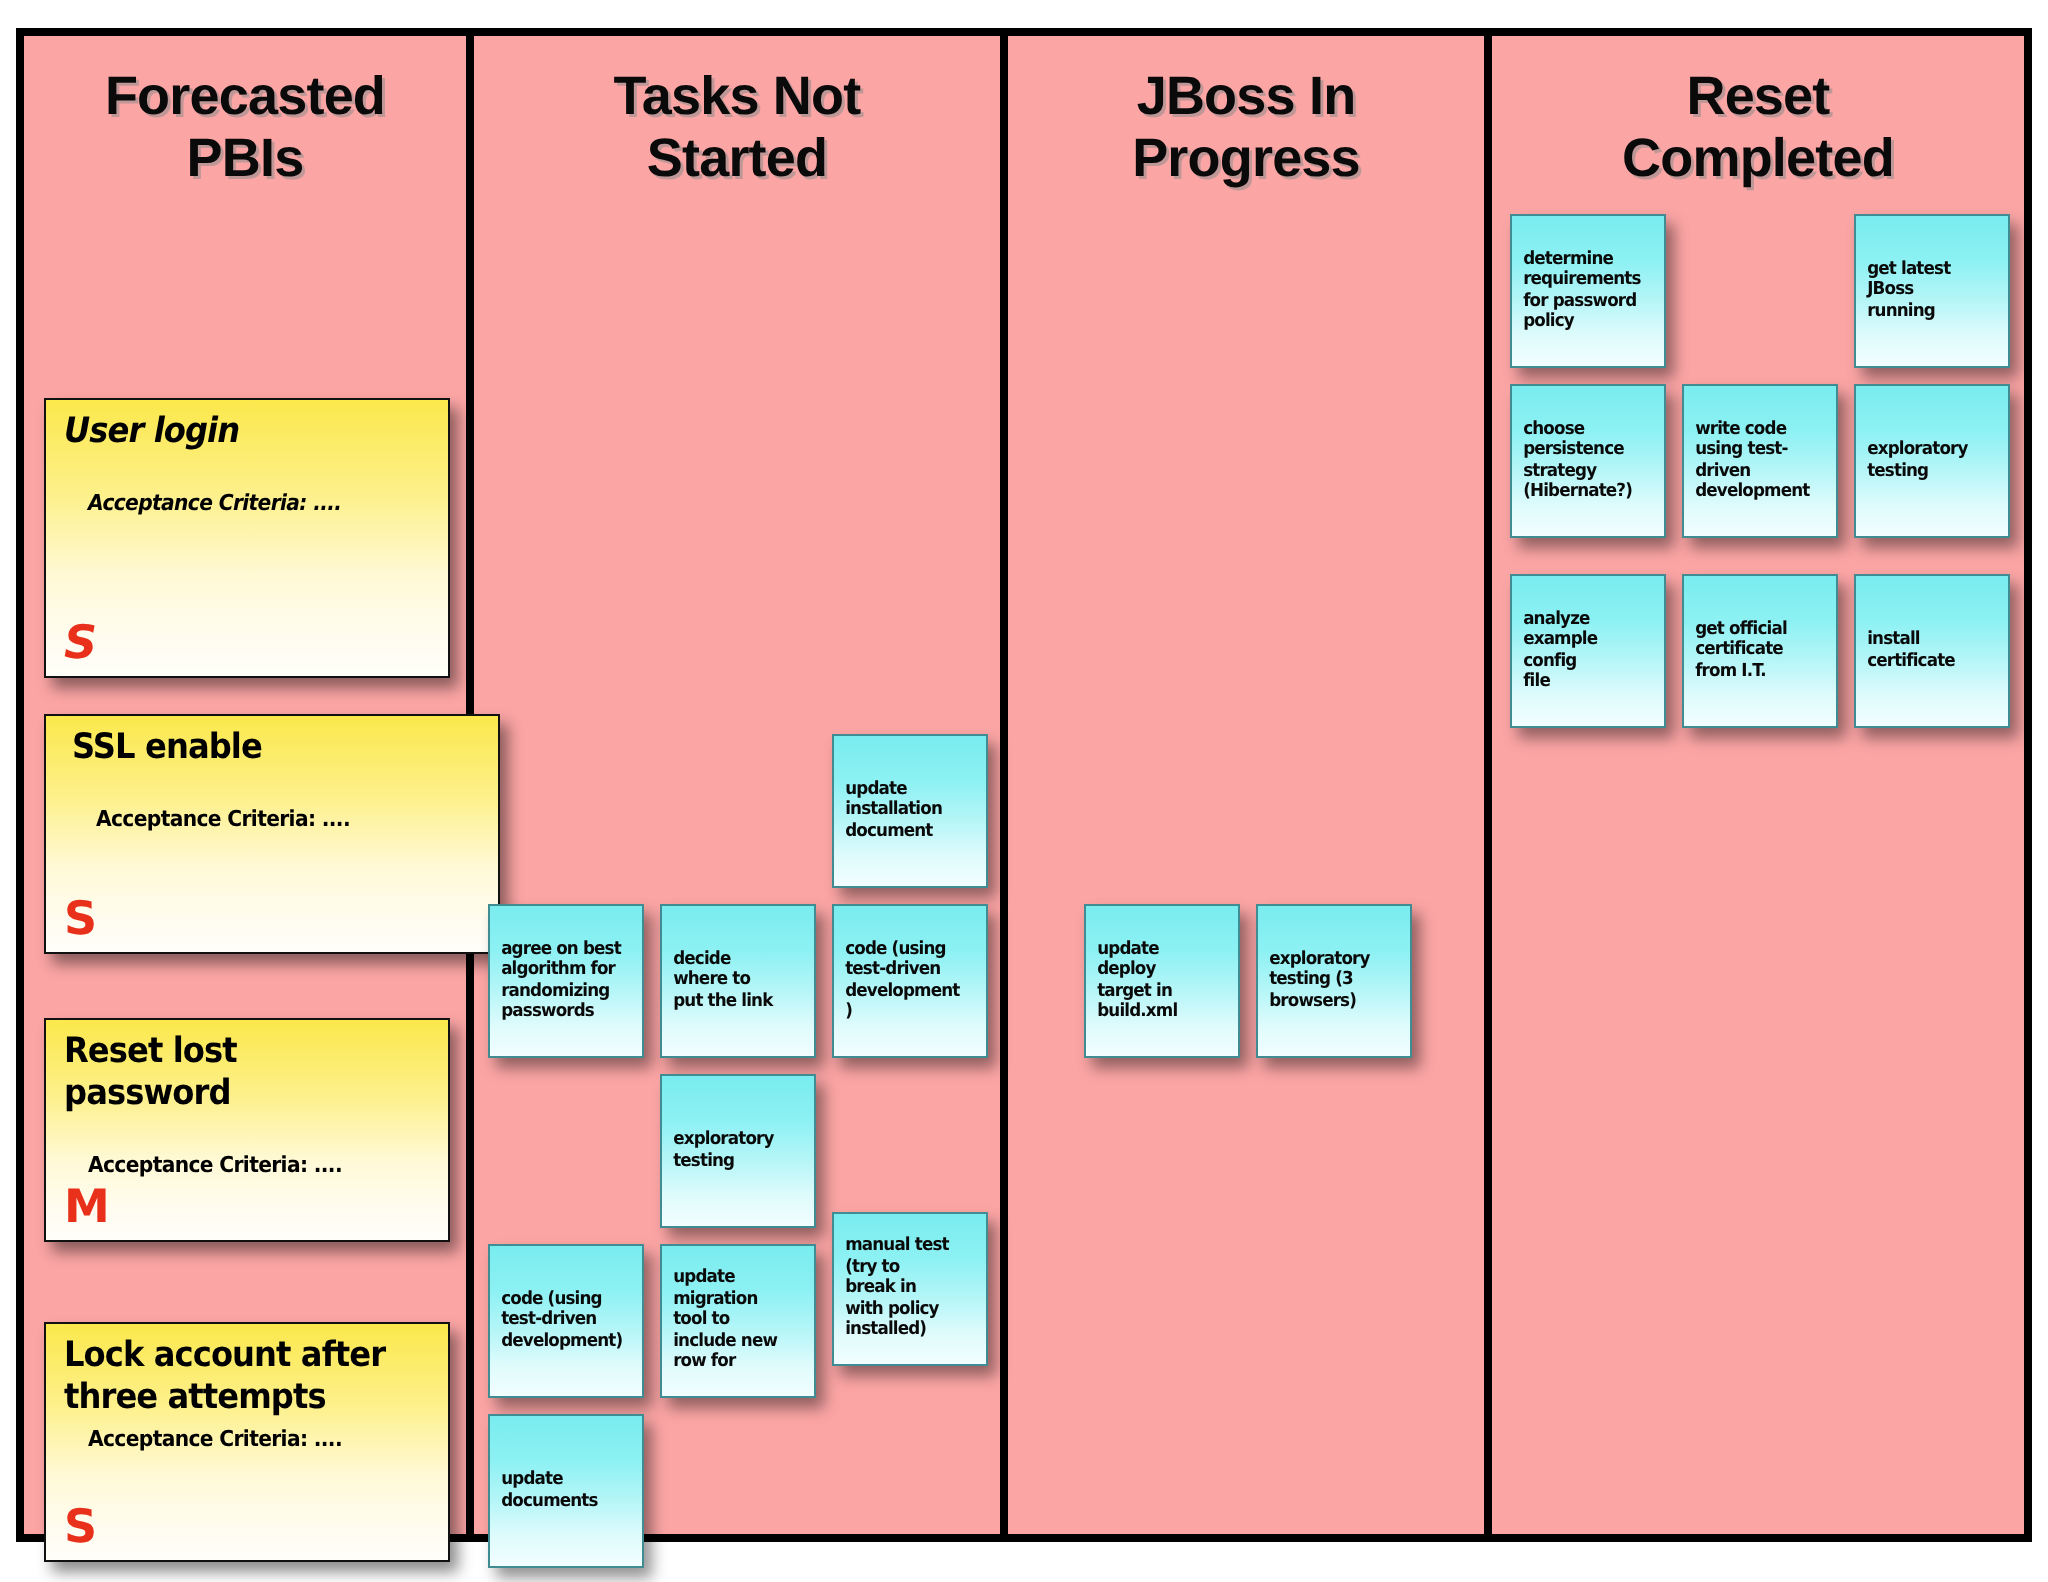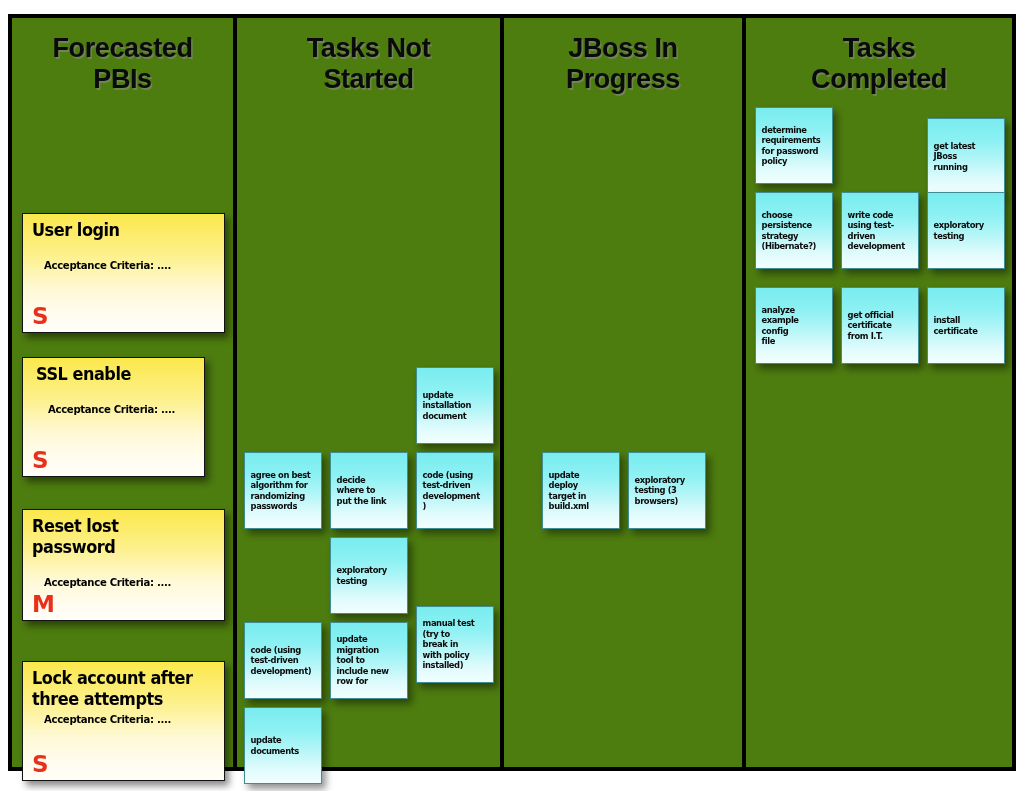--- a/index.html
+++ b/index.html
@@ -18,21 +18,21 @@
 
   
   .board {
     position: absolute;
     left: 8px;
     top: 14px;
     width: 1008px;
     height: 757px;
     border: 4px solid #000000;
     box-sizing: border-box;
-    background: #4d7c0f;
+    background: #fca5a5;
     display: flex;
     flex-direction: row;
   }
 
   
   .column {
     position: relative;
     box-sizing: border-box;
     border-right: 4px solid #000000;
     display: flex;
@@ -153,26 +153,26 @@
 </head>
 <body>
 
 <div id="board-root">
   <div class="board">
 
     <div class="column col-forecasted">
       <div class="column-header">Forecasted
 PBIs</div>
       <div class="column-body">
-          <div class="pbi-card" style="left: 10px; top: 118px; width: 203px; height: 120px;">
+          <div class="pbi-card" style="left: 10px; top: 104px; width: 203px; height: 140px; font-style: italic;">
             <div class="pbi-title">User login</div>
             <div class="pbi-criteria">Acceptance Criteria: ....</div>
             <div class="pbi-size">S</div>
           </div>
-          <div class="pbi-card" style="left: 10px; top: 262px; width: 183px; height: 120px; padding-left: 13px;">
+          <div class="pbi-card" style="left: 10px; top: 262px; width: 228px; height: 120px; padding-left: 13px;">
             <div class="pbi-title">SSL enable</div>
             <div class="pbi-criteria">Acceptance Criteria: ....</div>
             <div class="pbi-size">S</div>
           </div>
           <div class="pbi-card" style="left: 10px; top: 414px; width: 203px; height: 112px;">
             <div class="pbi-title">Reset lost password</div>
             <div class="pbi-criteria">Acceptance Criteria: ....</div>
             <div class="pbi-size">M</div>
           </div>
           <div class="pbi-card" style="left: 10px; top: 566px; width: 203px; height: 120px;">
@@ -252,30 +252,30 @@
           </div>
           <div class="task-card" style="left: 124px; top: 357px;">
             <div class="task-text">exploratory
 testing (3
 browsers)</div>
           </div>
         </div>
     </div>
 
     <div class="column col-completed">
-      <div class="column-header">Tasks
+      <div class="column-header">Reset
 Completed</div>
       <div class="column-body">
           <div class="task-card" style="left: 9px; top: 12px;">
             <div class="task-text">determine
 requirements
 for password
 policy</div>
           </div>
-          <div class="task-card" style="left: 181px; top: 23px; justify-content: center;">
+          <div class="task-card" style="left: 181px; top: 12px; justify-content: center;">
             <div class="task-text">get latest
 JBoss
 running</div>
           </div>
           <div class="task-card" style="left: 9px; top: 97px;">
             <div class="task-text">choose
 persistence
 strategy
 (Hibernate?)</div>
           </div>

